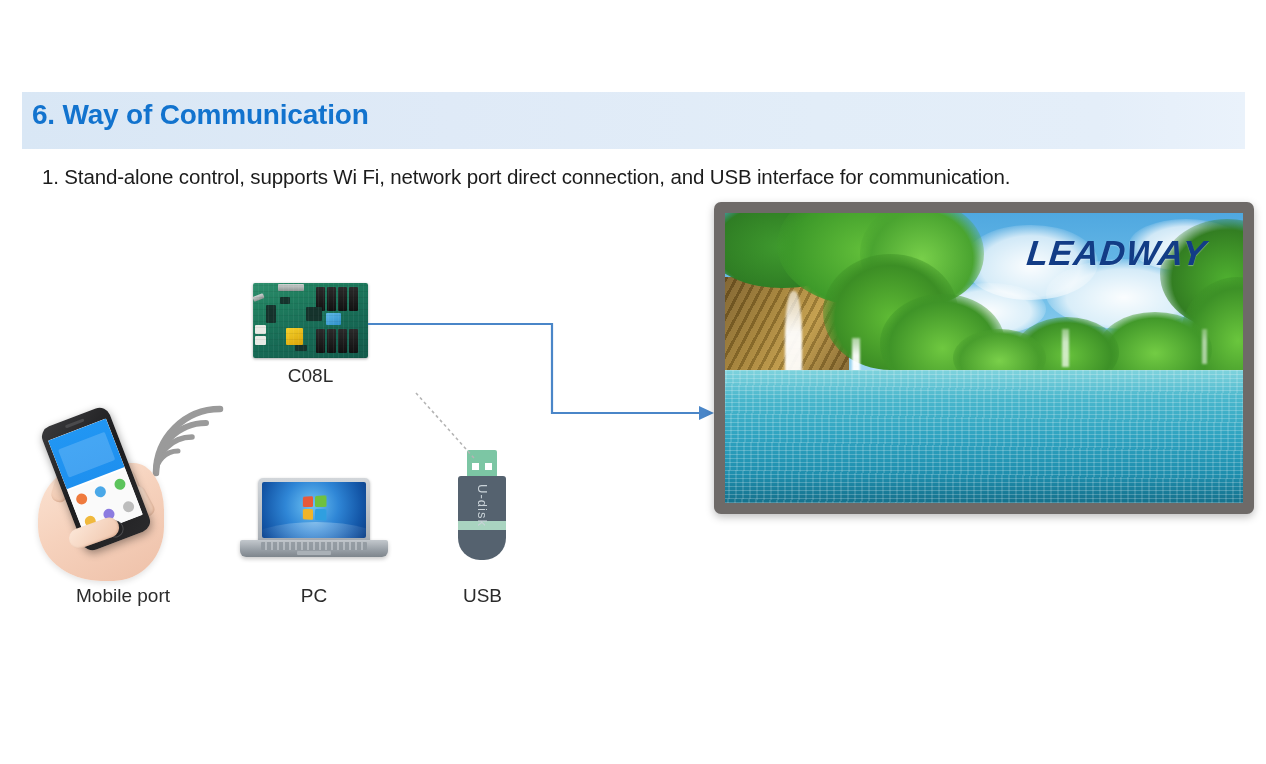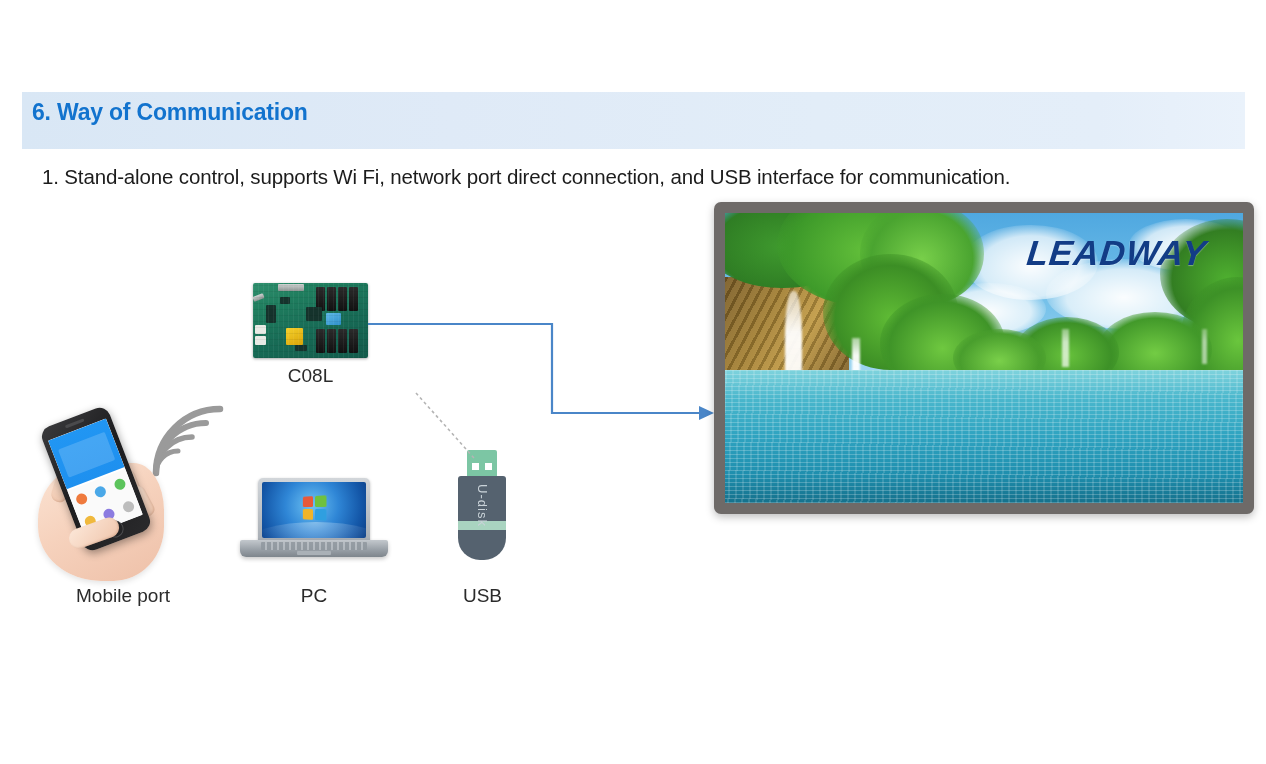--- a/index.html
+++ b/index.html
@@ -18,21 +18,21 @@
   
   #header-banner {
     position: absolute;
     left: 22px; top: 92px;
     width: 1223px; height: 57px;
     background: linear-gradient(90deg, #d9e7f5 0%, #dfeaf7 35%, #e2edf8 65%, #e4eef9 88%, #eaf2fb 100%);
   }
   #page-title {
     position: absolute;
     left: 32px; top: 99px;
-    font-size: 23px;
+    font-size: 28px;
     font-weight: bold;
     color: #1273ce;
     letter-spacing: -0.2px;
     white-space: nowrap;
   }
   #subtitle-line {
     position: absolute;
     left: 42px; top: 165px;
     font-size: 20.5px;
     color: #1c1c1c;

